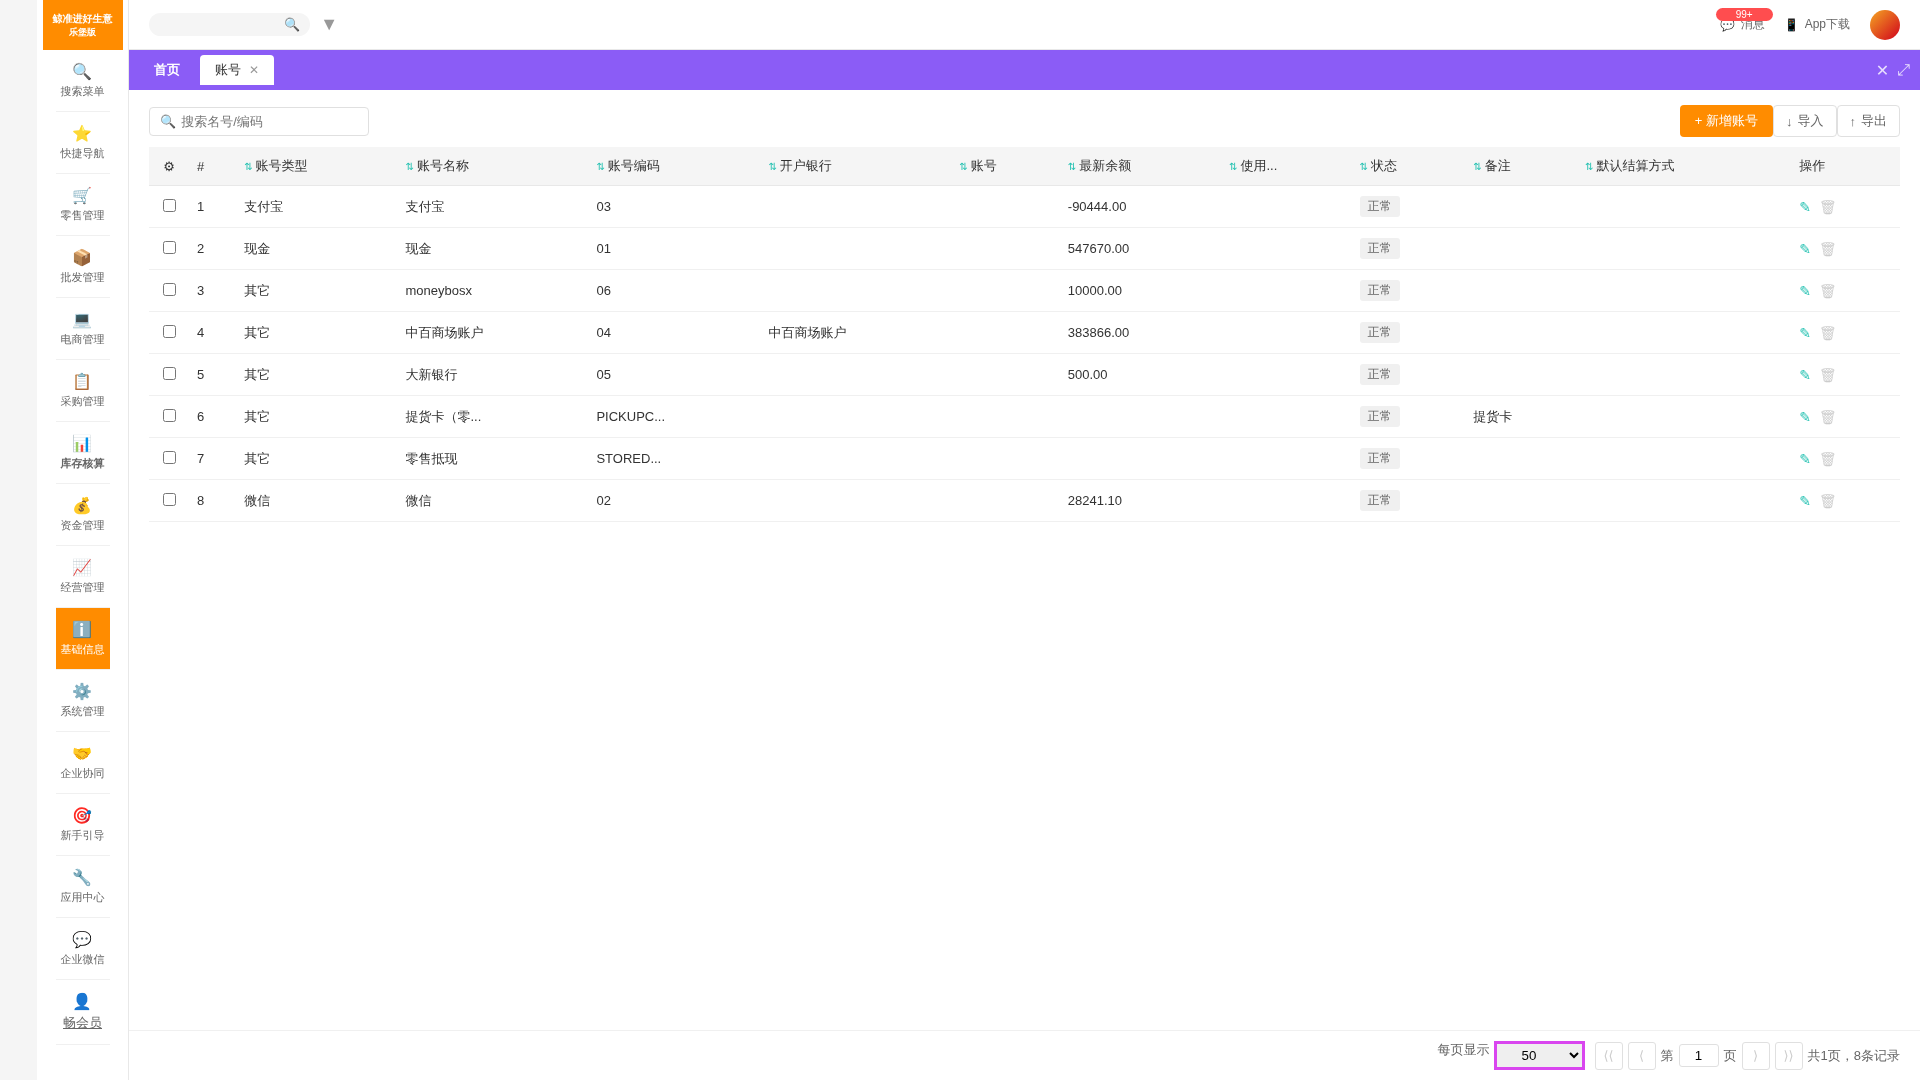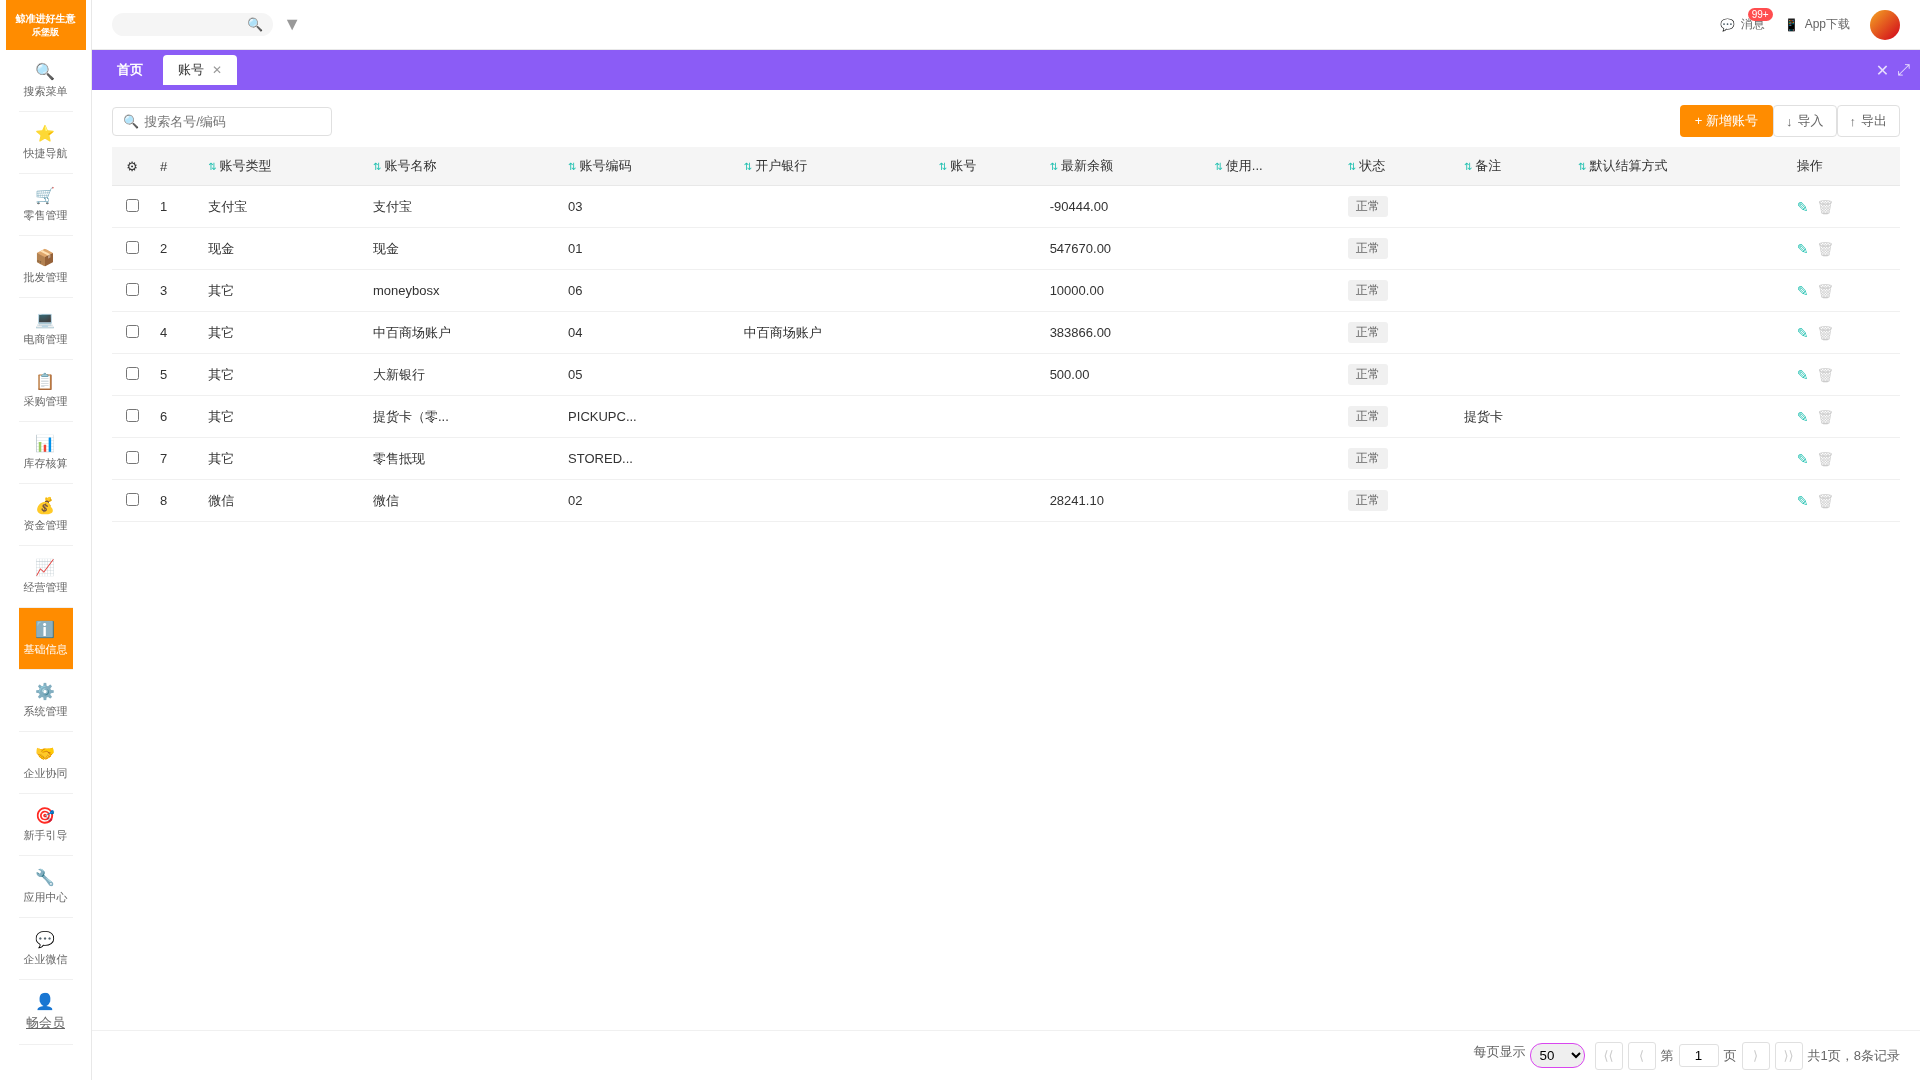--- a/index.html
+++ b/index.html
@@ -7,20 +7,21 @@
 
     
     .sidebar {
       width: 92px;
       background: #fff;
       display: flex;
       flex-direction: column;
       align-items: center;
       border-right: 1px solid #e8e8e8;
       flex-shrink: 0;
+      margin-left: 37px;
     }
     .sidebar-logo {
       width: 80px;
       height: 50px;
       background: #ff8c00;
       display: flex;
       align-items: center;
       justify-content: center;
       color: #fff;
       font-size: 11px;
@@ -68,21 +69,21 @@
     }
     .topbar-search input {
       border: none; background: transparent; outline: none; font-size: 12px; width: 120px;
     }
     .topbar-right { display: flex; align-items: center; gap: 20px; }
     .msg-btn {
       display: flex; align-items: center; gap: 5px; cursor: pointer; color: #666; font-size: 12px; position: relative;
     }
     .badge {
       position: absolute; top: -8px; right: -8px;
-      background: #ff4d4f; color: #fff; border-radius: 8px; font-size: 10px; padding: 1px 4px; min-width: 16px; text-align: center;
+      background: #ff4d4f; color: #fff; border-radius: 8px; font-size: 10px; padding: 1px 20px; min-width: 16px; text-align: center;
     }
     .app-download { display: flex; align-items: center; gap: 5px; cursor: pointer; color: #666; font-size: 12px; }
     .avatar { width: 30px; height: 30px; border-radius: 50%; background: #ccc; overflow: hidden; cursor: pointer; }
     .avatar-img { width: 100%; height: 100%; background: linear-gradient(135deg, #f5a623, #d0021b); }
 
     
     .tabbar {
       height: 40px;
       background: #8b5cf6;
       display: flex;
@@ -210,23 +211,23 @@
       flex-shrink: 0;
       font-size: 13px;
       color: #666;
     }
     .page-size-select {
       display: flex;
       align-items: flex-start;
       gap: 4px;
     }
     .page-size-select select {
-      border: 1px solid #d946ef;
-      border-radius: 12px;
-      padding: 3px 5px;
+      border: 3px solid #d946ef;
+      border-radius: 0;
+      padding: 3px 21px;
       outline: none;
       cursor: pointer;
     }
     .page-nav { display: flex; align-items: center; gap: 5px; }
     .page-btn {
       width: 28px; height: 28px; border: 1px solid #e0e0e0; border-radius: 3px;
       display: flex; align-items: center; justify-content: center; cursor: pointer; background: #fff; color: #666;
     }
     .page-btn.disabled { color: #ccc; cursor: default; }
     .page-input {
@@ -262,21 +263,21 @@
       <div class="sidebar-item">
         <span class="icon">💻</span>
         <span style="font-size:11px;text-align:right;">电商管理</span>
       </div>
       <div class="sidebar-item">
         <span class="icon">📋</span>
         <span style="font-size:11px;text-align:center;">采购管理</span>
       </div>
       <div class="sidebar-item">
         <span class="icon">📊</span>
-        <span style="font-size:11px;text-align:left;">库存核算</span>
+        <span style="font-size:11px;text-align:left;font-weight:bold;">库存核算</span>
       </div>
       <div class="sidebar-item">
         <span class="icon">💰</span>
         <span style="font-size:11px;text-align:center;">资金管理</span>
       </div>
       <div class="sidebar-item">
         <span class="icon">📈</span>
         <span style="font-size:11px;text-align:center;">经营管理</span>
       </div>
       <div class="sidebar-item active">

